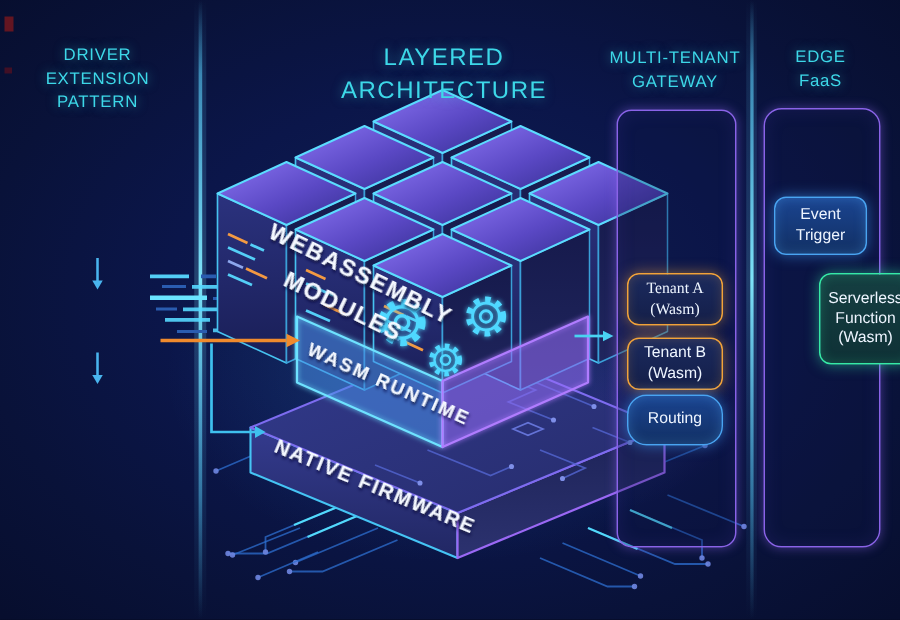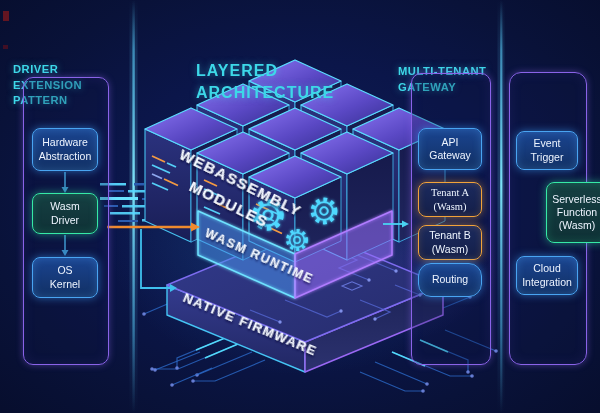--- a/index.html
+++ b/index.html
@@ -3,24 +3,23 @@
 <meta charset="utf-8">
 <style>
   html,body{margin:0;padding:0;background:#060c28;}
   .canvas{
     position:relative;width:600px;height:413px;overflow:hidden;
     font-family:"Liberation Sans",sans-serif;
     background:radial-gradient(ellipse 420px 300px at 50% 48%, #102055 0%, #0b164a 45%, #091239 75%, #070e2e 100%);
   }
   svg.art{position:absolute;left:0;top:0;width:600px;height:413px;}
   .hdr{
-    position:absolute;text-align:left;color:#3dd8e8;font-weight:bold;
+    position:absolute;text-align:center;color:#3dd8e8;font-weight:normal;
     font-size:11.2px;line-height:1.4;letter-spacing:.5px;white-space:pre-line;
     text-shadow:0 0 7px rgba(61,216,232,.5);
-    margin-top:32px;
   }
   .hdr.center-title{font-size:16px;letter-spacing:1px;}
   .panel{
     position:absolute;border:1.5px solid #8a63e8;border-radius:10px;
     background:rgba(13,23,70,.28);
     box-shadow:0 0 7px rgba(138,99,232,.45), inset 0 0 12px rgba(80,60,180,.18);
   }
   .box{
     position:absolute;border:1.5px solid;border-radius:8px;
     display:flex;align-items:center;justify-content:center;text-align:center;
@@ -346,43 +345,33 @@
       <polygon points="61.5,250 65,256 68.5,250" fill="#49b4ee"></polygon>
     </g>
   </g>
 </svg>
 
 <div class="hdr" style="left:13px;top:30px;width:104px;">DRIVER EXTENSION
 PATTERN</div>
 <div class="hdr center-title" style="left:196px;top:28px;width:200px;">LAYERED ARCHITECTURE</div>
 <div class="hdr" style="left:398px;top:32px;width:104px;">MULTI-TENANT
 GATEWAY</div>
-
-<div class="panel" style="left:23px;top:77px;width:84px;height:286px;">
-  <div class="box blue" style="left:8px;top:50px;width:64px;height:41px;">Hardware
-Abstraction</div>
-  <div class="box green" style="left:8px;top:115px;width:64px;height:39px;">Wasm
-Driver</div>
-  <div class="box blue" style="left:8px;top:179px;width:64px;height:39px;">OS
-Kernel</div>
-</div>
+<div class="hdr" style="left:505px;top:31px;width:84px;">EDGE
+FaaS</div>
+
 
 <div class="panel" style="left:411px;top:73px;width:78px;height:290px;">
-  <div class="box blue" style="left:6px;top:54px;width:62px;height:40px;">API
-Gateway</div>
   <div class="box orange" style="left:6px;top:108px;width:62px;height:33px;font-family:Liberation Serif, serif;">Tenant A
 (Wasm)</div>
   <div class="box orange" style="left:6px;top:151px;width:62px;height:33px;">Tenant B
 (Wasm)</div>
   <div class="box blue" style="left:6px;top:189px;width:62px;height:32px;border-radius:13px;">Routing</div>
 </div>
 
 <div class="panel" style="left:509px;top:72px;width:76px;height:291px;border-radius:12px;">
   <div class="box blue" style="left:6px;top:58px;width:60px;height:37px;">Event
 Trigger</div>
   <div class="box green" style="left:6px;top:109px;width:60px;height:59px;margin-left:30px;">Serverless
 Function
 (Wasm)</div>
-  <div class="box blue" style="left:6px;top:183px;width:60px;height:37px;">Cloud
-Integration</div>
 </div>
 
 </div>
 
 </body></html>

